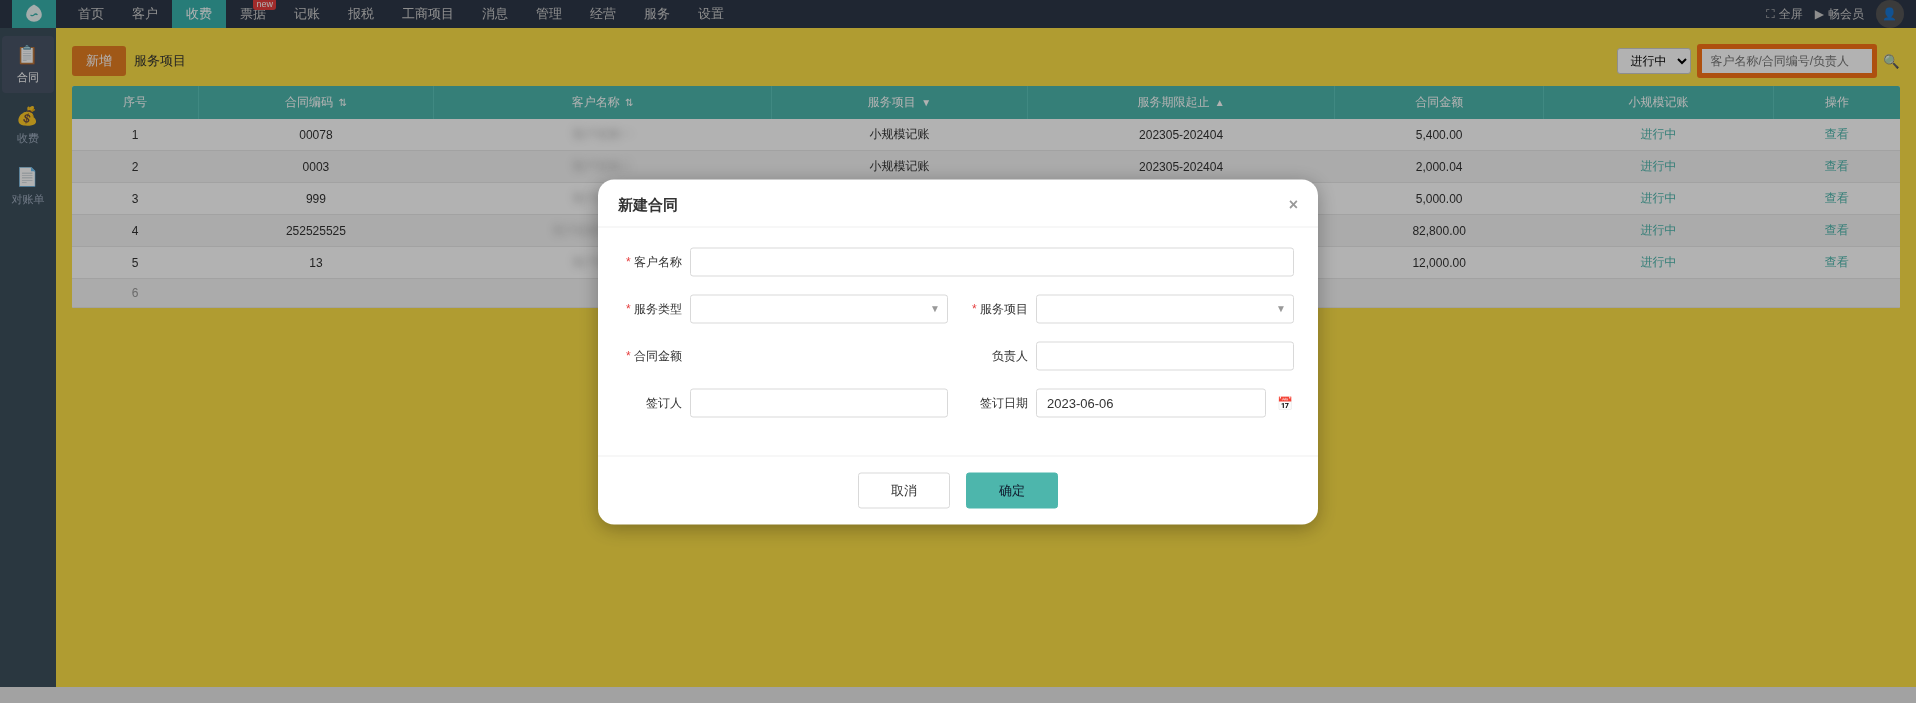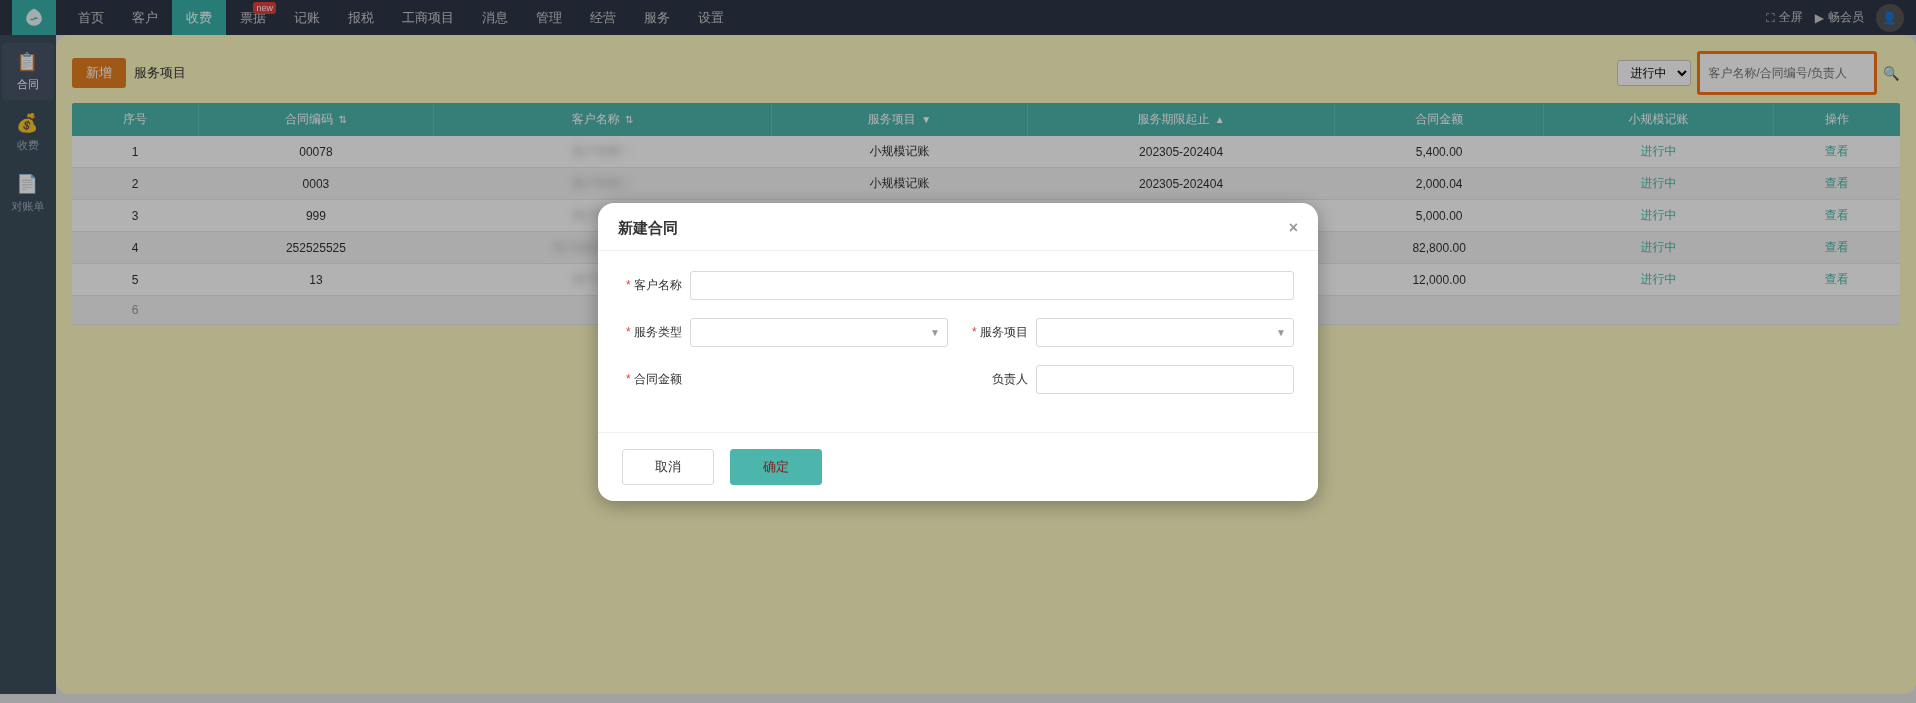--- a/index.html
+++ b/index.html
@@ -1,20 +1,20 @@
 <!DOCTYPE html>
 <html><head>
   <meta charset="utf-8">
   <style>
     * { box-sizing: border-box; margin: 0; padding: 0; }
     body { font-family: "Microsoft YaHei", "PingFang SC", sans-serif; font-size: 13px; background: #e8e8e8; }
 
     
     .topnav {
-      display: flex; align-items: center; height: 35px;
+      display: flex; align-items: center; height: 28px;
       background: #2d3748; color: #fff; padding: 0 12px; gap: 0;
     }
     .topnav-logo {
       width: 44px; height: 44px; display: flex; align-items: center; justify-content: center;
       background: #38b2ac; flex-shrink: 0;
     }
     .topnav-logo svg { width: 26px; height: 26px; }
     .topnav-items { display: flex; align-items: center; flex: 1; gap: 0; padding-left: 8px; }
     .topnav-item {
       padding: 0 14px; height: 44px; display: flex; align-items: center; cursor: pointer;
@@ -37,36 +37,36 @@
       align-items: center; padding-top: 8px; gap: 4px;
     }
     .sidebar-item {
       width: 52px; display: flex; flex-direction: column; align-items: center;
       padding: 8px 4px; cursor: pointer; color: #a0aec0; border-radius: 4px; font-size: 11px; gap: 4px;
     }
     .sidebar-item.active { background: #4a5568; color: #fff; }
     .sidebar-icon { font-size: 18px; }
 
     
-    .main { flex: 1; padding: 16px; background: #fef9c3; overflow: auto; position: relative; border-radius: 13px; }
+    .main { flex: 1; padding: 16px; background: #fde047; overflow: auto; position: relative; }
 
     
     .toolbar { display: flex; align-items: center; gap: 8px; margin-bottom: 8px; }
     .btn-new {
       background: #e67e22; color: #fff; border: none; padding: 6px 14px;
       border-radius: 3px; cursor: pointer; font-size: 13px;
     }
     .service-label { font-size: 13px; color: #333; }
     .filter-right { margin-left: auto; display: flex; align-items: center; gap: 6px; }
     .filter-select {
       padding: 4px 8px; border: 1px solid #ccc; border-radius: 3px;
       background: #fff; font-size: 12px; cursor: pointer;
     }
     .search-box {
-      padding: 12px 8px; border: 3px solid #f97316; border-radius: 3px;
+      padding: 5px 8px; border: 5px solid #f97316; border-radius: 3px;
       background: #fff; font-size: 12px; width: 180px;
     }
     .search-btn { background: none; border: none; cursor: pointer; color: #666; }
 
     
     .table-wrap { background: #fff; border-radius: 2px; overflow: hidden; }
     table { width: 100%; border-collapse: collapse; }
     thead tr { background: #4db6ac; color: #fff; padding-left: 36px; }
     thead th {
       padding: 8px 10px; text-align: center; font-size: 12px; font-weight: normal;
@@ -112,30 +112,30 @@
       flex: 1; padding: 6px 10px; border: 1px solid #d9d9d9; border-radius: 3px;
       font-size: 13px; outline: none; color: #333; background: #fff; cursor: pointer;
       appearance: none; position: relative;
     }
     .select-wrapper { flex: 1; position: relative; display: flex; align-items: center; }
     .select-arrow {
       position: absolute; right: 8px; top: 50%; transform: translateY(-50%);
       color: #999; font-size: 10px; pointer-events: none;
     }
     .modal-footer {
-      padding: 16px 24px; display: flex; gap: 16px;
+      padding: 16px 24px; display: flex; justify-content: center; gap: 16px;
       border-top: 1px solid #f0f0f0;
     }
     .btn-cancel {
       padding: 8px 32px; background: #fff; border: 1px solid #d9d9d9;
       border-radius: 3px; cursor: pointer; font-size: 13px; color: #333;
     }
     .btn-confirm {
       padding: 8px 32px; background: #4db6ac; border: 1px solid #4db6ac;
-      border-radius: 3px; cursor: pointer; font-size: 13px; color: #7f1d1d;
+      border-radius: 3px; cursor: pointer; font-size: 13px; color: #0f172a;
     }
 
     .sort-icon { font-size: 10px; margin-left: 2px; }
   </style>
 </head>
 <body>
 
 <nav class="topnav">
   <div class="topnav-logo">
     <svg viewBox="0 0 30 30" fill="none">
@@ -359,19 +359,30 @@
     <div class="form-row">
       <div class="form-group">
         <label class="form-label required">合同金额</label>
       </div>
       <div class="form-group">
         <label class="form-label">负责人</label>
         <input class="form-input" type="text" style="">
       </div>
     </div>
 
+    <div class="form-row">
+      <div class="form-group">
+        <label class="form-label">签订人</label>
+        <input class="form-input" type="text" style="">
+      </div>
+      <div class="form-group">
+        <label class="form-label">签订日期</label>
+        <input class="form-input" type="text" value="2023-06-06" style="flex: 1 1 0%;">
+        <span style="margin-left:4px;cursor:pointer;color:#999;">📅</span>
+      </div>
+    </div>
 
   </div>
   <div class="modal-footer">
     <button class="btn-cancel">取消</button>
     <button class="btn-confirm">确定</button>
   </div>
 </div>
 
 </body></html>

